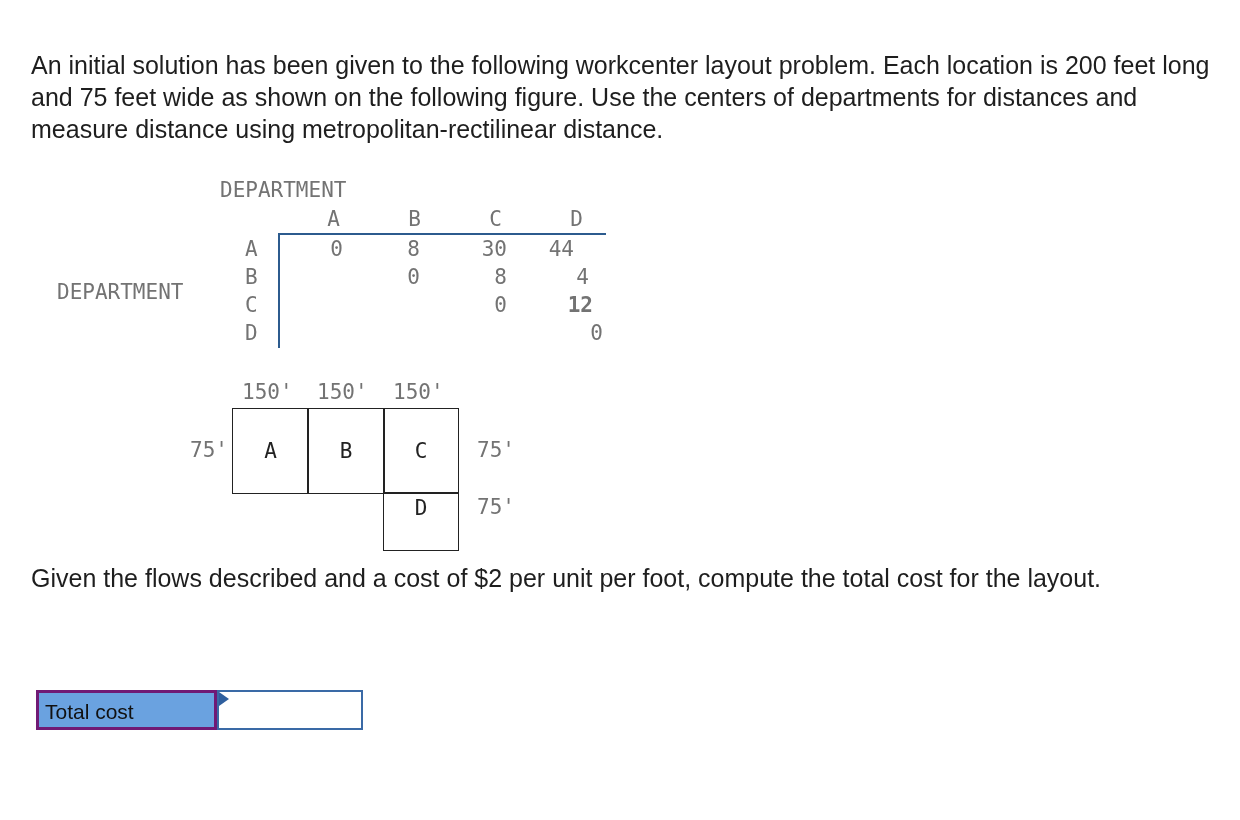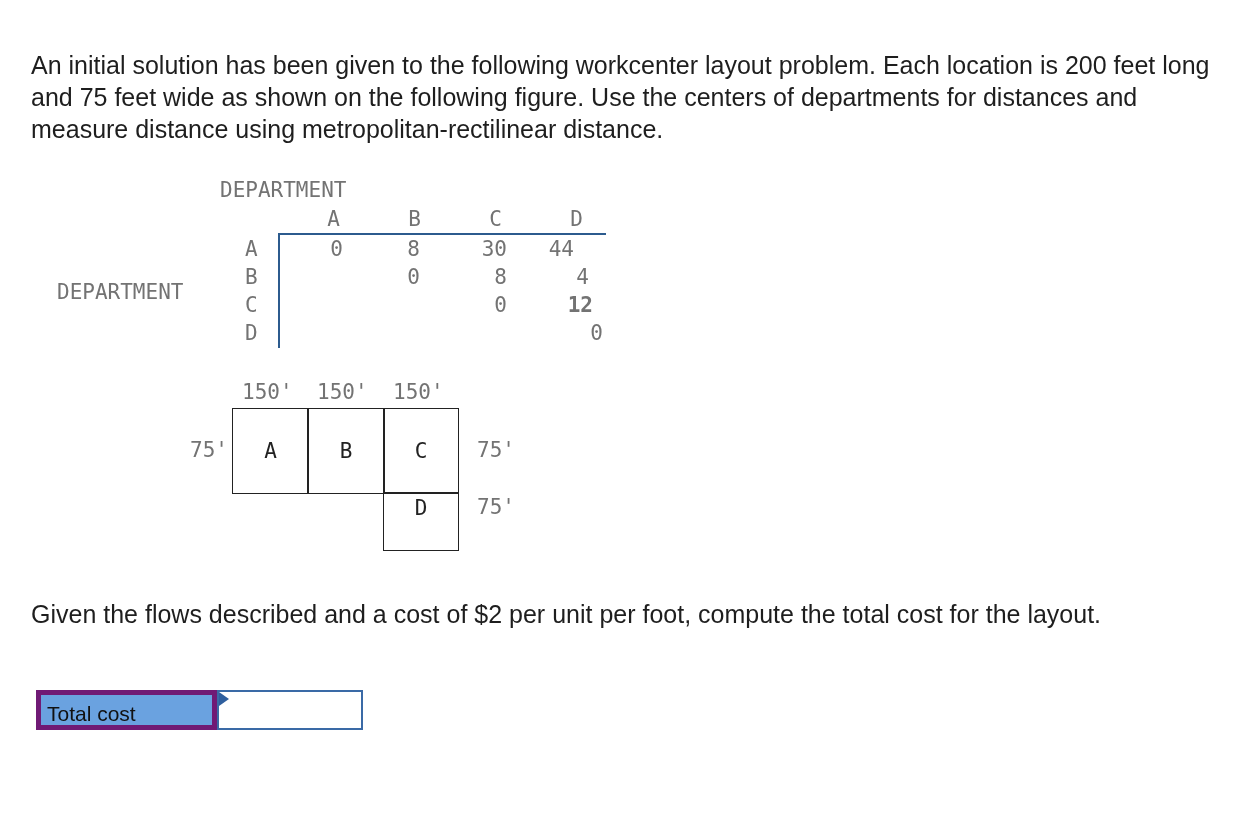--- a/index.html
+++ b/index.html
@@ -1,27 +1,27 @@
 <!DOCTYPE html>
 <html><head>
   <meta charset="utf-8">
   <style>
     html, body { margin: 0; padding: 0; background: #ffffff; }
     body { width: 1240px; height: 820px; position: relative; overflow: hidden; color: #1a1a1a; }
     .prose { position: absolute; left: 31px; font-family: "Liberation Sans", sans-serif; font-size: 25px; line-height: 32px; color: #1e1e1e; margin: 0; }
     #intro { top: 49px; width: 1190px; }
-    #question { top: 598px; width: 1190px; }
+    #question { top: 562px; width: 1190px; }
     .mono { font-family: "DejaVu Sans Mono", monospace; font-size: 21px; color: #737373; position: absolute; white-space: pre; }
     .matrix-vline { position: absolute; left: 278px; top: 234px; width: 2px; height: 114px; background: #2c5b8e; }
     .matrix-hline { position: absolute; left: 278px; top: 233px; width: 328px; height: 2px; background: #2c5b8e; }
     .cell { position: absolute; text-align: right; width: 40px; }
     .box { position: absolute; border: 1.5px solid #222; box-sizing: border-box; }
     .box-label { position: absolute; width: 100%; text-align: center; font-family: "DejaVu Sans Mono", monospace; font-size: 21px; color: #222; }
     #answer-row { position: absolute; left: 36px; top: 690px; width: 327px; height: 42px; display: flex; }
-    #answer-label { background: #6aa2e0; border: 5px solid #701a75; width: 181px; height: 40px; box-sizing: border-box; font-family: "Liberation Sans", sans-serif; font-size: 21px; line-height: 38px; padding-left: 6px; color: #111; }
+    #answer-label { background: #6aa2e0; border: 3px solid #701a75; width: 181px; height: 40px; box-sizing: border-box; font-family: "Liberation Sans", sans-serif; font-size: 21px; line-height: 38px; padding-left: 6px; color: #111; }
     #answer-input-wrap { position: relative; width: 146px; height: 40px; border: 2px solid #3a6aa6; box-sizing: border-box; background: #fff; }
     #answer-input { width: 100%; height: 100%; border: none; outline: none; background: transparent; font-family: "Liberation Sans", sans-serif; font-size: 20px; padding: 0 6px; box-sizing: border-box; }
     #answer-flag { position: absolute; left: 0; top: 0; width: 0; height: 0; border-top: 7px solid transparent; border-bottom: 7px solid transparent; border-left: 10px solid #2f5f9e; }
   </style>
 </head>
 <body>
 
 <p id="intro" class="prose">An initial solution has been given to the following workcenter layout problem. Each location is 200 feet long and 75 feet wide as shown on the following figure. Use the centers of departments for distances and measure distance using metropolitan-rectilinear distance.</p>
 
 <div>

